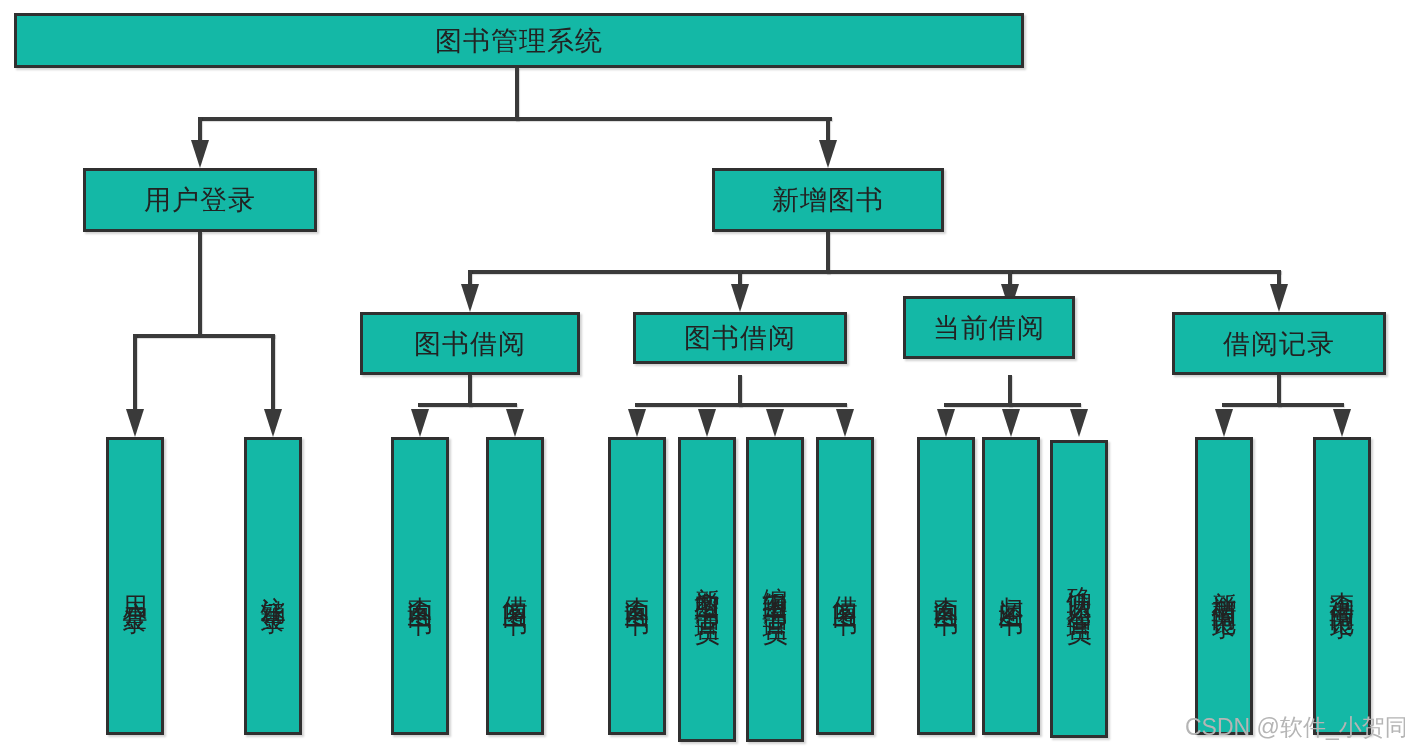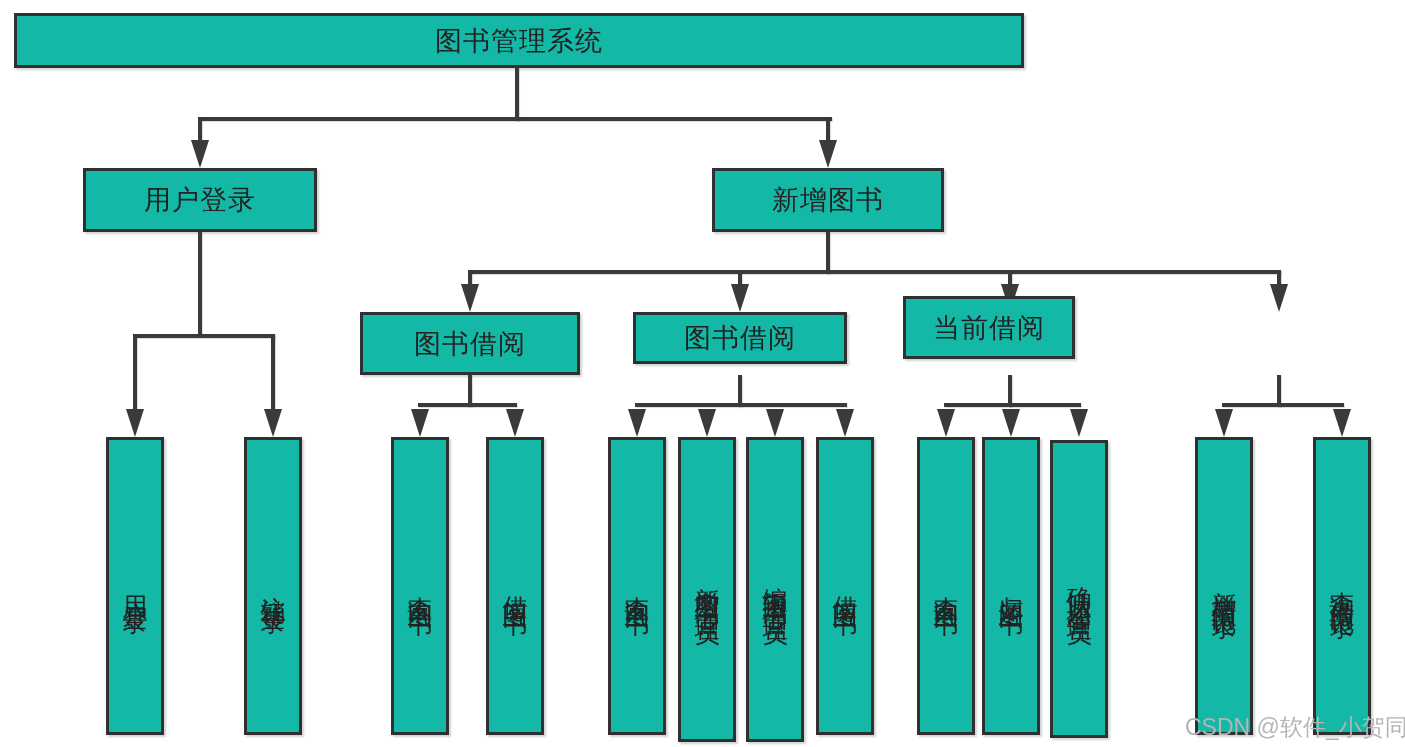--- a/index.html
+++ b/index.html
@@ -91,20 +91,21 @@
   <div class="line" style="left:1008px;top:270px;width:4px;height:16px"></div>
   <div class="line" style="left:1277px;top:270px;width:4px;height:16px"></div>
   <div class="arrow" style="left:461px;top:284px"></div>
   <div class="arrow" style="left:731px;top:284px"></div>
   <div class="arrow" style="left:1001px;top:284px"></div>
   <div class="arrow" style="left:1270px;top:284px"></div>
 
   <div class="box h" style="left:360px;top:312px;width:220px;height:63px">图书借阅</div>
   <div class="box h" style="left:633px;top:312px;width:214px;height:52px">图书借阅</div>
   <div class="box h" style="left:903px;top:296px;width:172px;height:63px">当前借阅</div>
+  <div class="box h" style="left:1172px;top:312px;width:214px;height:63px">借阅记录</div>
 
   <div class="line" style="left:468px;top:375px;width:4px;height:32px"></div>
   <div class="line" style="left:418px;top:403px;width:99px;height:4px"></div>
   <div class="arrow" style="left:411px;top:409px"></div>
   <div class="arrow" style="left:506px;top:409px"></div>
 
   <div class="line" style="left:738px;top:375px;width:4px;height:32px"></div>
   <div class="line" style="left:635px;top:403px;width:212px;height:4px"></div>
   <div class="arrow" style="left:628px;top:409px"></div>
   <div class="arrow" style="left:698px;top:409px"></div>

